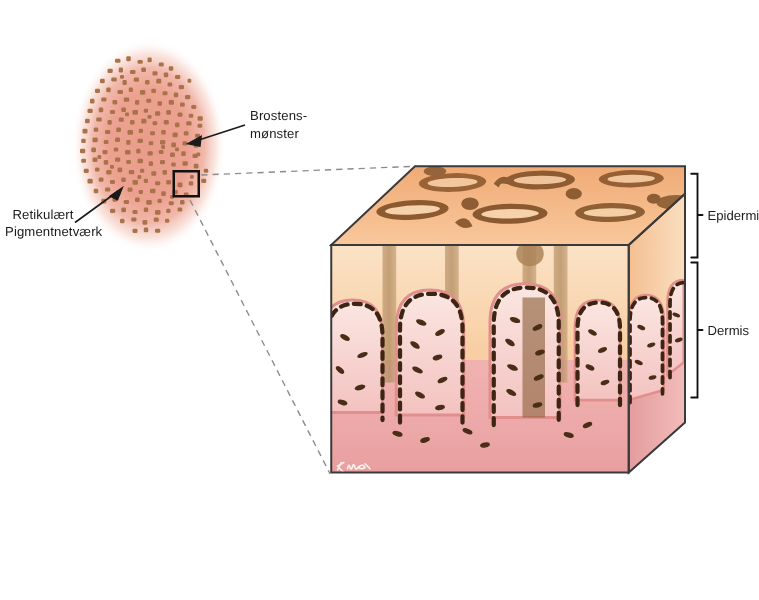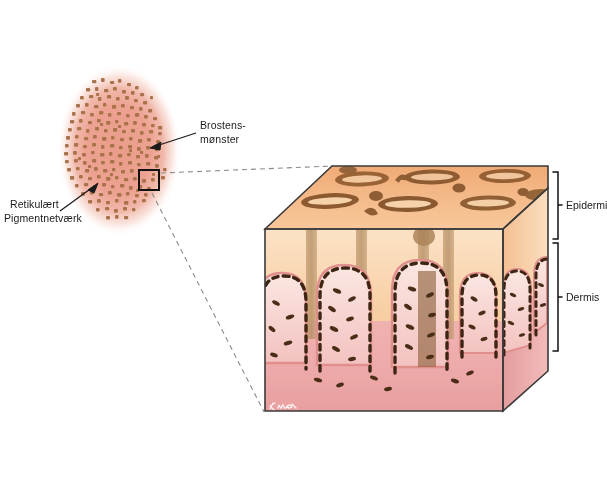--- a/index.html
+++ b/index.html
@@ -12,21 +12,20 @@
     height: 480px;
     position: relative;
     overflow: hidden;
     font-family: "Liberation Sans", sans-serif;
   }
   #figure-root {
     position: absolute;
     left: 0; top: 0;
     width: 607px;
     height: 340px;
-    margin-top: 33px;
   }
   #figure-svg {
     display: block;
     width: 607px;
     height: 480px;
   }
   .lbl {
     font-family: "Liberation Sans", sans-serif;
     font-size: 10.5px;
     fill: #1b1b1b;

